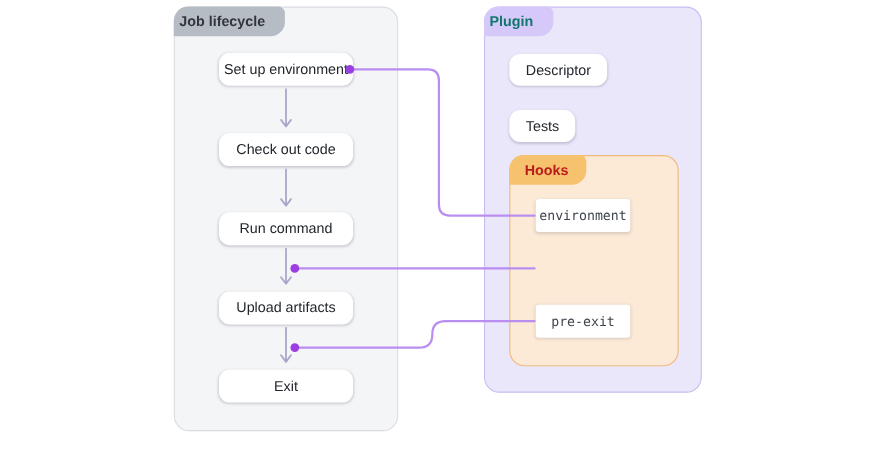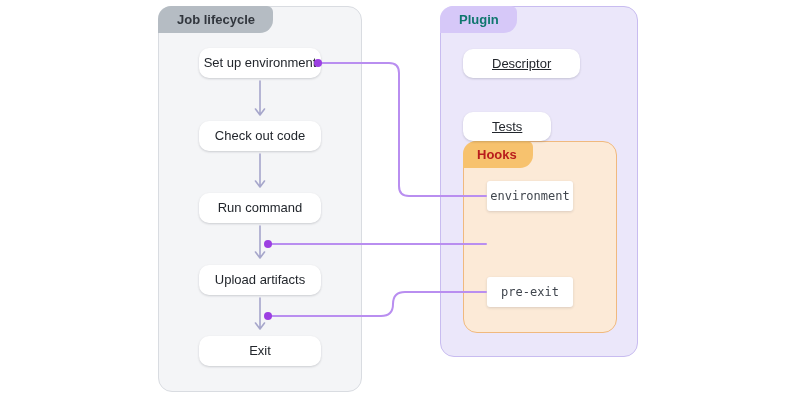--- a/index.html
+++ b/index.html
@@ -31,21 +31,21 @@
     left: 463px; top: 141px; width: 154px; height: 192px;
     background: #fcead7;
     border: 1px solid #f0b97e;
   }
   
   .tab {
     position: absolute;
     left: -1px; top: -1px;
     height: 27px;
     line-height: 27px;
-    padding: 0 18px 0 19px;
+    padding: 0 18px 0 5px;
     font-size: 13px;
     font-weight: 700;
     border-radius: 13px 6px 13px 0;
     white-space: nowrap;
   }
   .tab.gray   { background: #b5bcc3; color: #31363d; }
   .tab.purple { background: #d6c8f8; color: #0f766e; }
   .tab.orange { background: #f7c26e; color: #b91c1c; padding: 0 16px 0 14px; }
   
   .flow-box {
@@ -61,28 +61,27 @@
     font-size: 13px;
     color: #22262c;
     box-sizing: border-box;
   }
   
   .pill {
     position: absolute;
     left: 463px;
     height: 29px;
     line-height: 29px;
-    padding: 0 29px;
+    padding: 0 15px;
     background: #ffffff;
     border-radius: 10px;
     box-shadow: 0 1px 2px rgba(16,24,40,0.10), 0 1px 3px rgba(16,24,40,0.08);
     font-size: 13px;
     color: #22262c;
     white-space: nowrap;
-    text-decoration: underline;
   }
   
   .hook-box {
     position: absolute;
     left: 487px;
     width: 86px;
     height: 30px;
     line-height: 30px;
     background: #ffffff;
     border-radius: 3px;
@@ -124,21 +123,21 @@
     </div>
   </div>
 
   <div class="flow-box" style="top:48px">Set up environment</div>
   <div class="flow-box" style="top:121px">Check out code</div>
   <div class="flow-box" style="top:193px">Run command</div>
   <div class="flow-box" style="top:265px">Upload artifacts</div>
   <div class="flow-box" style="top:336px">Exit</div>
 
   <div class="pill" style="top:49px">Descriptor</div>
-  <div class="pill" style="top:112px">Tests</div>
+  <div class="pill" style="top:100px">Tests</div>
 
   <div class="hook-box" style="top:181px">environment</div>
   <div class="hook-box" style="top:277px">pre-exit</div>
 
   <svg class="overlay" viewBox="0 0 800 408" xmlns="http://www.w3.org/2000/svg">
 
     <g stroke="#a6a6cb" stroke-width="1.6" fill="none" stroke-linecap="round" stroke-linejoin="round">
       <path d="M 260 81 V 114 M 255.5 109 L 260 115 L 264.5 109"></path>
       <path d="M 260 154 V 186 M 255.5 181 L 260 187 L 264.5 181"></path>
       <path d="M 260 226 V 257 M 255.5 252 L 260 258 L 264.5 252"></path>

